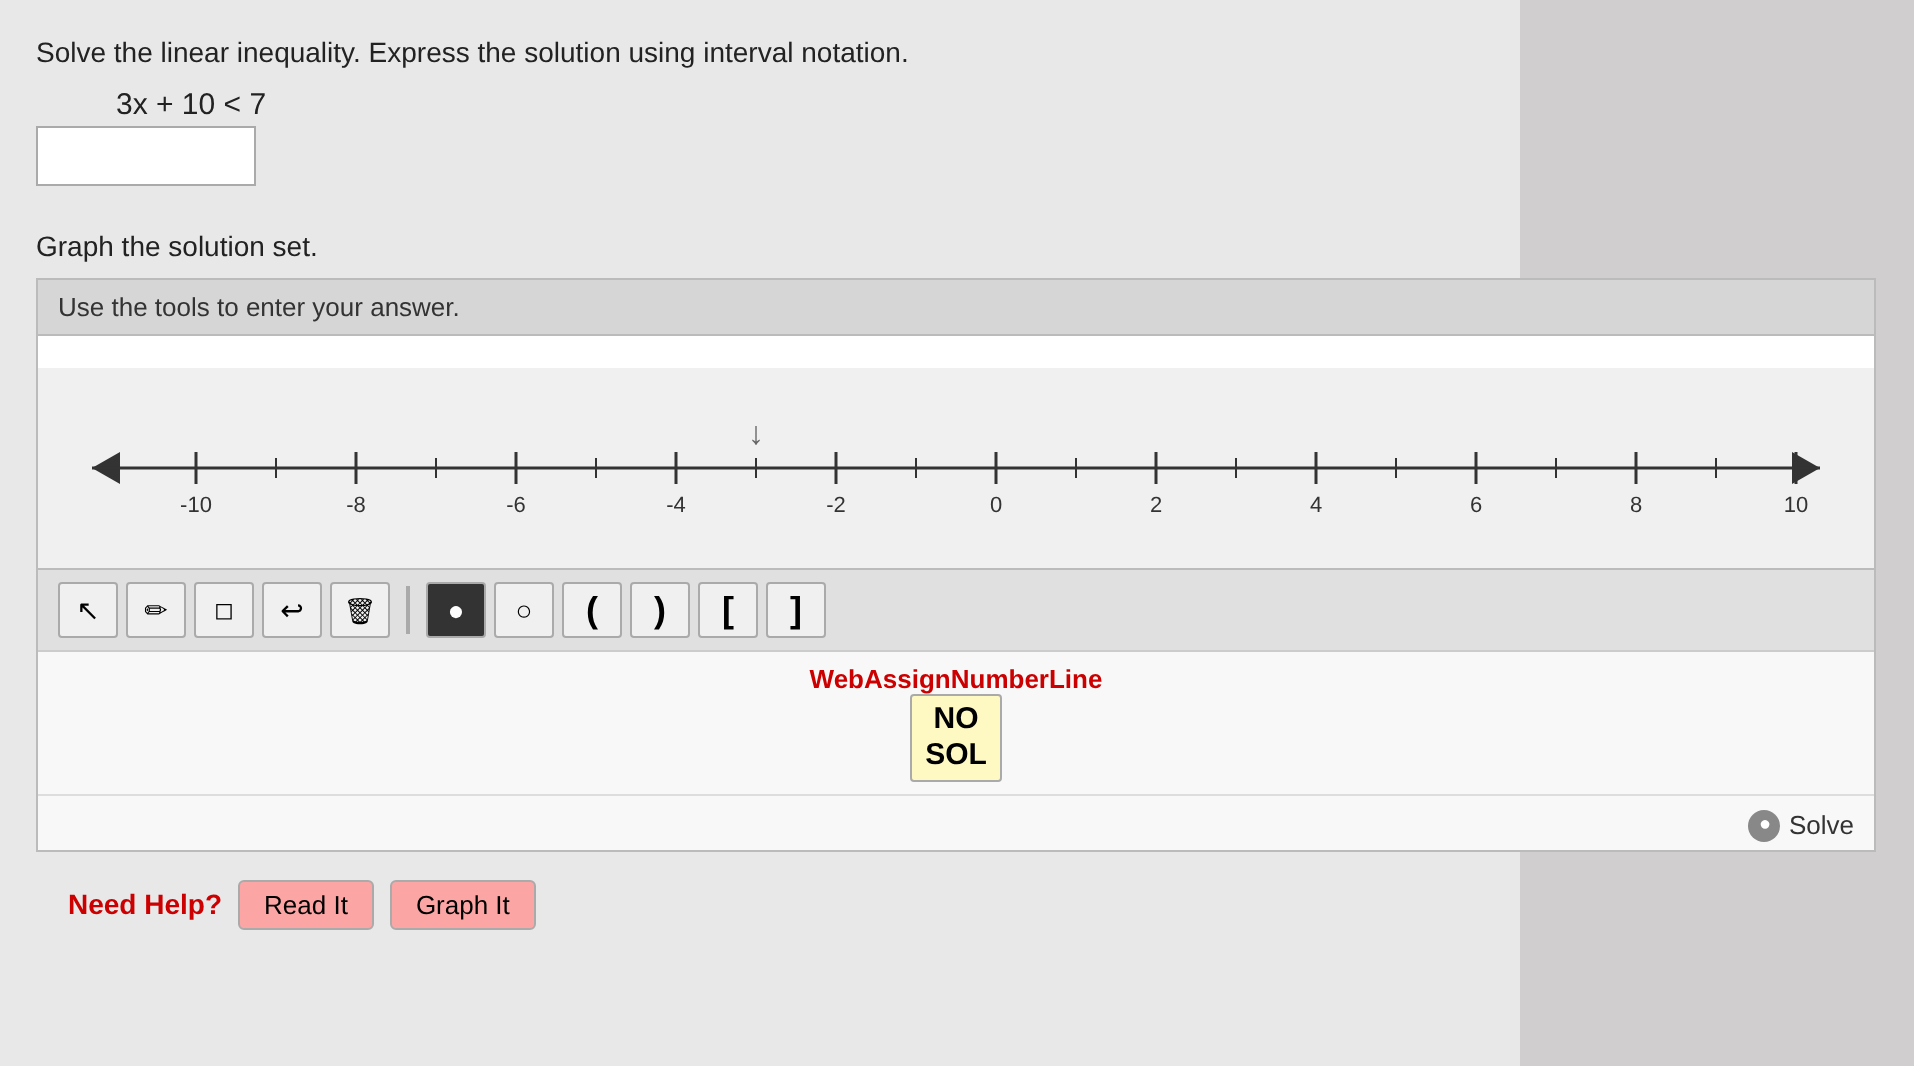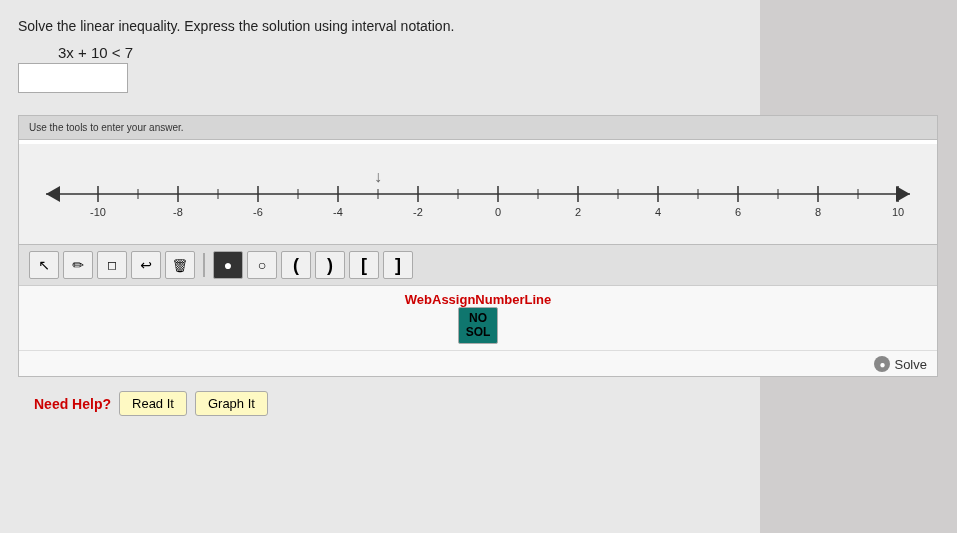--- a/index.html
+++ b/index.html
@@ -40,25 +40,25 @@
       color: #222;
       margin-bottom: 8px;
     }
     .graph-container {
       background: #fff;
       border: 1px solid #bbb;
       padding: 10px 10px 0 10px;
       width: 920px;
     }
     .graph-instruction {
-      font-size: 10px;
+      font-size: 13px;
       color: #333;
       background: #d6d6d6;
       padding: 6px 10px;
-      margin: -10px -10px 4px -10px;
+      margin: -10px -10px 16px -10px;
       border-bottom: 1px solid #bbb;
     }
     .number-line-area {
       padding: 20px 10px 10px 10px;
       background: #f0f0f0;
       margin: 0 -10px;
       position: relative;
     }
     .number-line-svg {
       display: block;
@@ -110,44 +110,44 @@
     }
     .webassign-logo {
       font-size: 13px;
       color: #333;
     }
     .webassign-logo span {
       color: #c00;
       font-weight: bold;
     }
     .no-sol-btn {
-      background: #0f766e;
-      border: 1px solid #aaa;
-      font-size: 12px;
+      background: #fef9c3;
+      border: 1px solid #aaa;
+      font-size: 15px;
       padding: 3px 7px;
       cursor: pointer;
       border-radius: 2px;
       font-weight: bold;
       line-height: 1.2;
       text-align: center;
     }
     .need-help-row {
       display: flex;
       align-items: center;
       gap: 8px;
       margin-top: 14px;
       margin-left: 16px;
     }
     .need-help-label {
       font-size: 14px;
       color: #c00;
       font-weight: bold;
     }
     .help-btn {
-      background: #fef9c3;
+      background: #fca5a5;
       border: 1px solid #aaa;
       padding: 4px 12px;
       font-size: 13px;
       cursor: pointer;
       border-radius: 3px;
     }
     .help-link {
       display: flex;
       align-items: center;
       gap: 3px;
@@ -173,20 +173,21 @@
       gap: 8px;
     }
   </style>
 </head>
 <body>
 
 <div class="page-wrapper">
   <p class="problem-text">Solve the linear inequality. Express the solution using interval notation.</p>
   <p class="equation">3x + 10 &lt; 7</p>
   <input class="answer-box" type="text" style="">
+  <p class="graph-label">Graph the solution set.</p>
 
   <div class="graph-container">
     <div class="graph-instruction">Use the tools to enter your answer.</div>
 
     <div class="number-line-area">
       <svg class="number-line-svg" height="70" viewBox="0 0 880 70">
 
         <polygon points="8,30 22,22 22,38" fill="#333"></polygon>
 
         <polygon points="872,30 858,22 858,38" fill="#333"></polygon>

